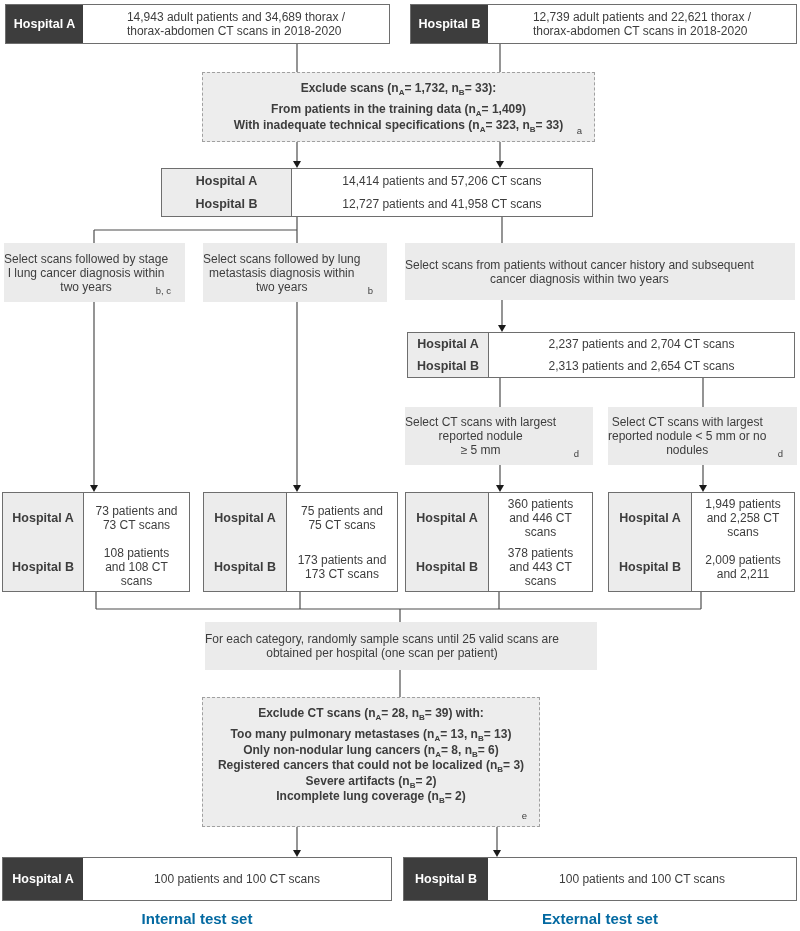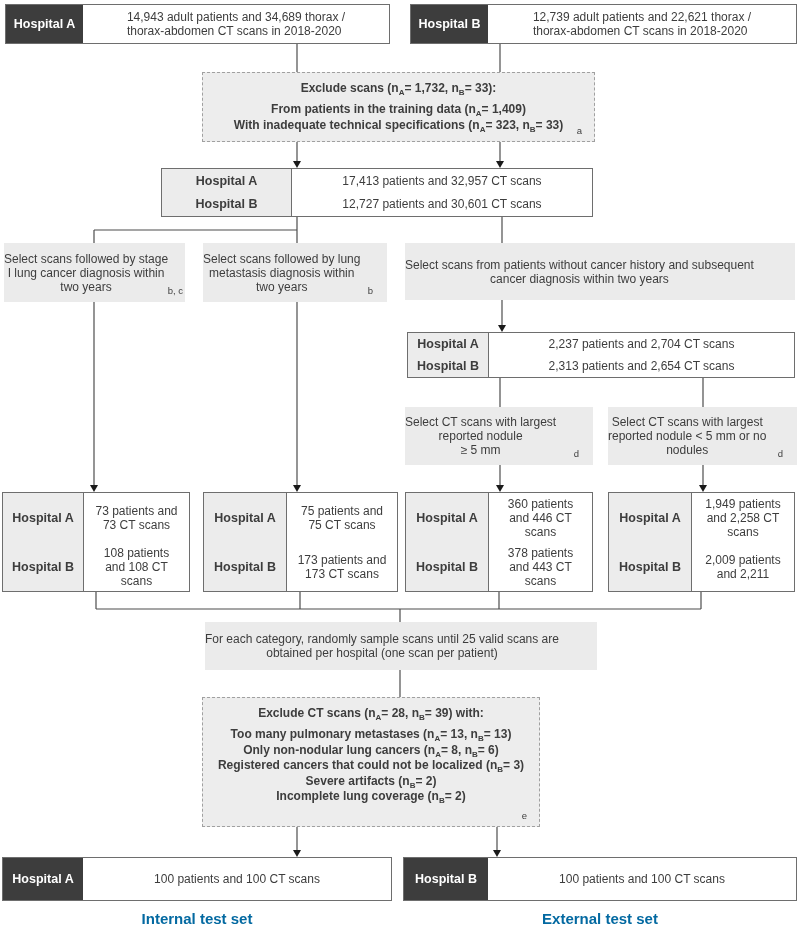--- a/index.html
+++ b/index.html
@@ -87,30 +87,30 @@
     <div class="dline">With inadequate technical specifications (n<sub>A</sub>= 323, n<sub>B</sub>= 33)</div>
     <span class="fn">a</span>
   </div>
 
   <div class="abs node wbox" style="left:161px;top:168px;width:432px;height:49px">
     <div class="graycell" style="width:129px">
       <div class="lbl">Hospital A</div>
       <div class="lbl">Hospital B</div>
     </div>
     <div class="valcol">
-      <div class="val">17,413 patients and 32,957 CT scans</div>
-      <div class="val">12,727 patients and 30,601 CT scans</div>
+      <div class="val">14,414 patients and 57,206 CT scans</div>
+      <div class="val">12,727 patients and 41,958 CT scans</div>
     </div>
   </div>
 
   <div class="gbox node pre" style="left:4px;top:243px;width:181px;height:59px">
     <span class="pre">Select scans followed by stage
 I lung cancer diagnosis within
 two years</span>
-    <span class="fn" style="right:2px;bottom:6px">b, c</span>
+    <span class="fn" style="right:14px;bottom:6px">b, c</span>
   </div>
   <div class="gbox node pre" style="left:203px;top:243px;width:184px;height:59px">
     <span class="pre">Select scans followed by lung
 metastasis diagnosis within
 two years</span>
     <span class="fn" style="right:14px;bottom:6px">b</span>
   </div>
   <div class="gbox node pre" style="left:405px;top:243px;width:390px;height:57px">
     <span class="pre">Select scans from patients without cancer history and subsequent
 cancer diagnosis within two years</span>

